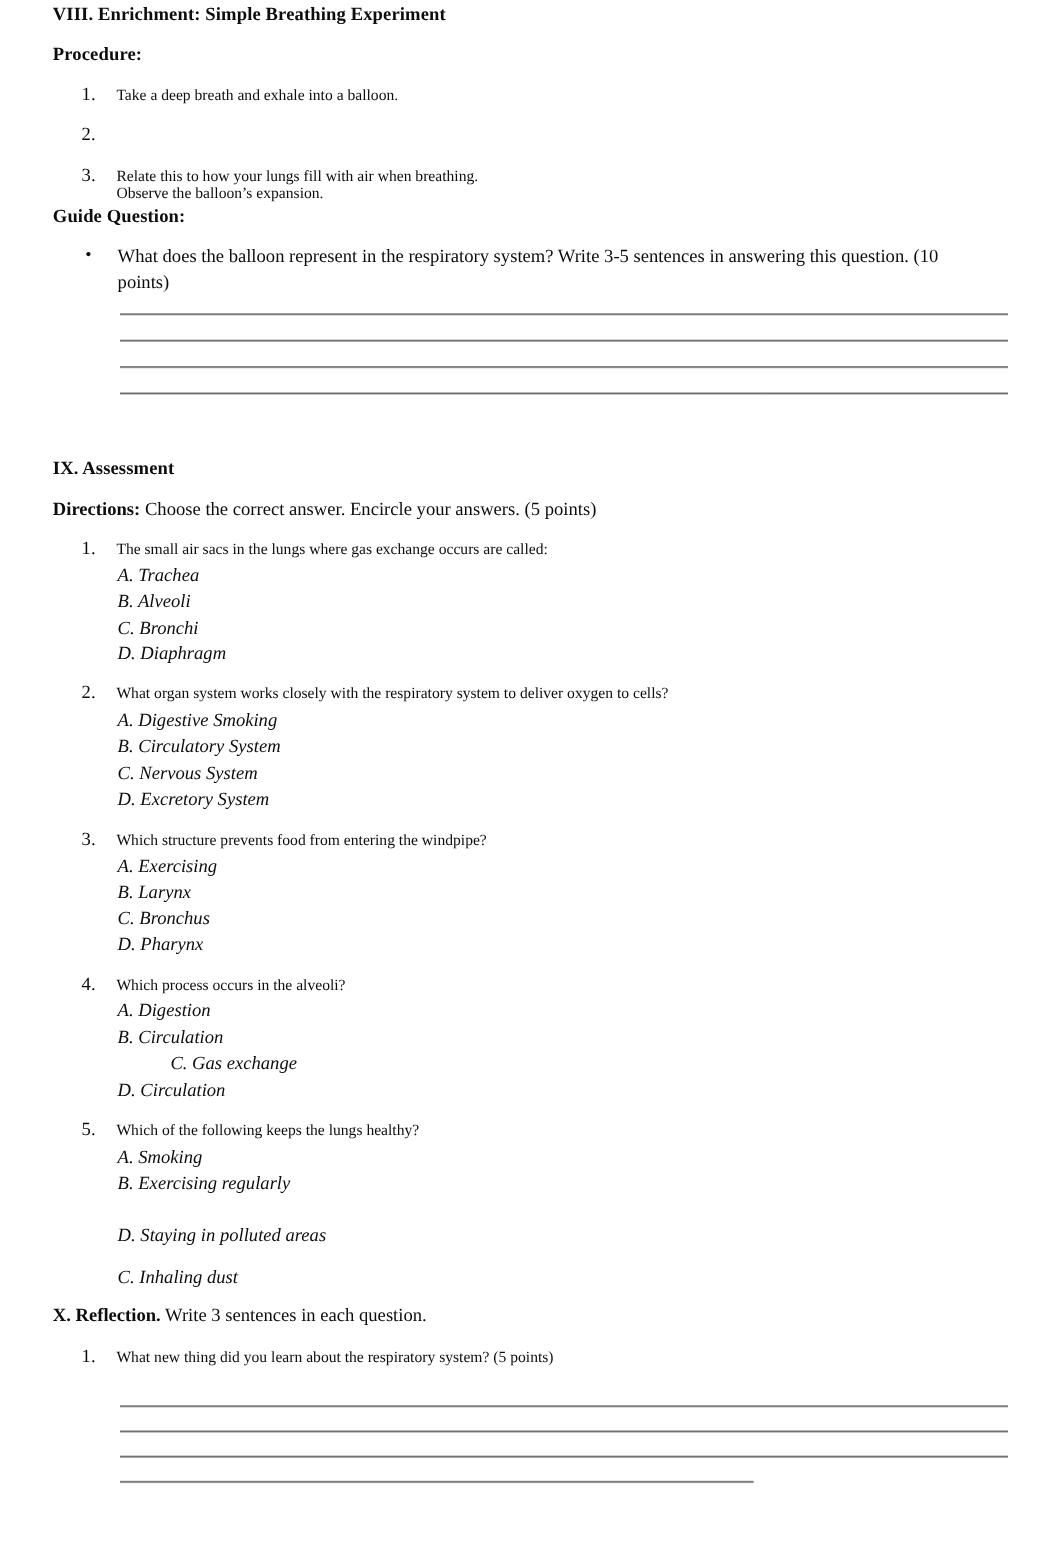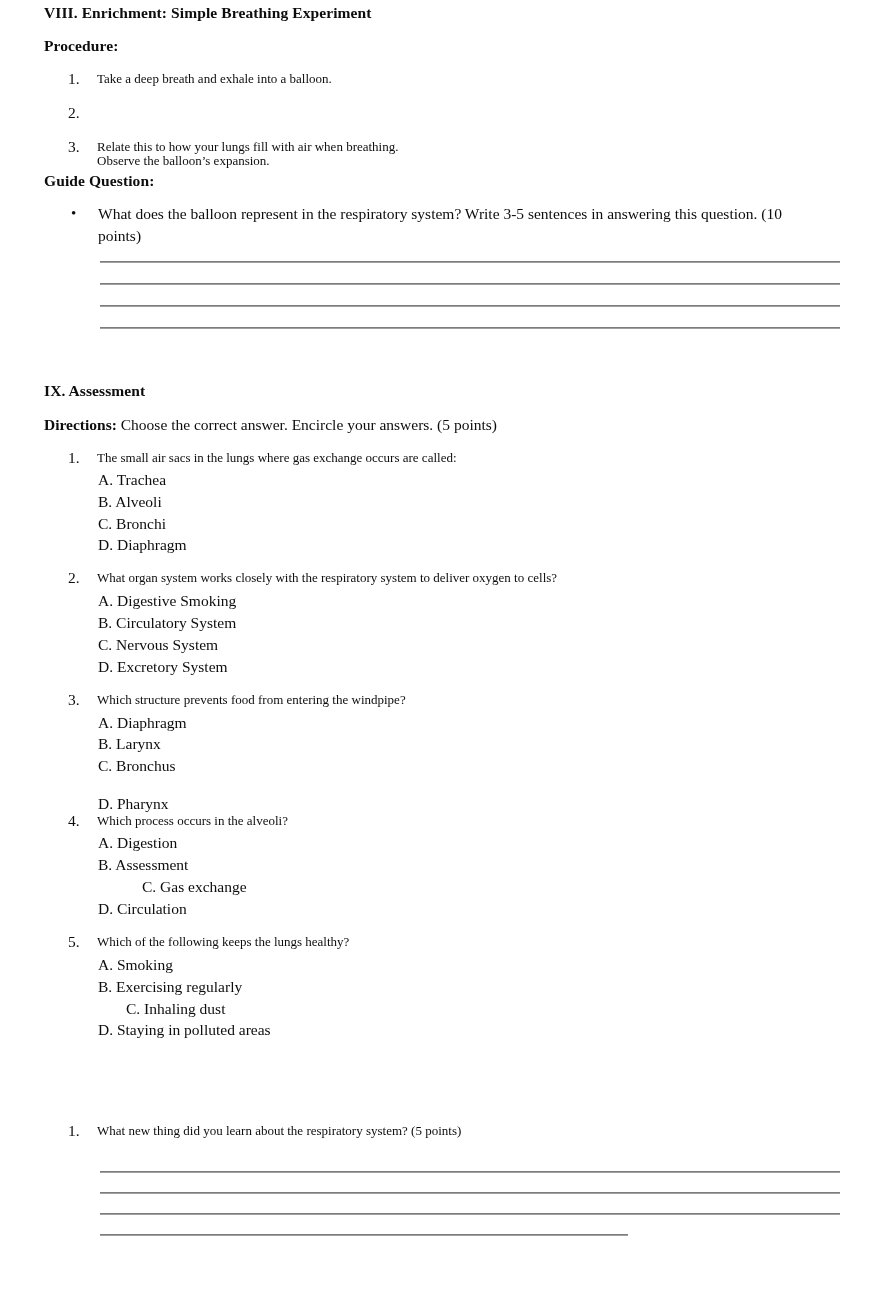--- a/index.html
+++ b/index.html
@@ -55,20 +55,21 @@
     font-size: 13px;
     line-height: 20px;
     white-space: nowrap;
   }
   .opt {
     position: absolute;
     left: 98px;
     font-size: 15.5px;
     line-height: 20px;
     white-space: nowrap;
+    font-style: italic;
   }
 
   
   .bullet-dot {
     position: absolute;
     left: 71px;
     font-size: 15px;
     line-height: 20px;
   }
   .bullet-text {
@@ -129,39 +130,42 @@
 
   <div class="num" style="top:568px;">2.</div>
   <div class="itxt" style="top:568px;">What organ system works closely with the respiratory system to deliver oxygen to cells?</div>
   <div class="opt" style="top:591px;">A. Digestive Smoking</div>
   <div class="opt" style="top:613px;">B. Circulatory System</div>
   <div class="opt" style="top:635px;">C. Nervous System</div>
   <div class="opt" style="top:657px;">D. Excretory System</div>
 
   <div class="num" style="top:690px;">3.</div>
   <div class="itxt" style="top:690px;">Which structure prevents food from entering the windpipe?</div>
-  <div class="opt" style="top:713px;">A. Diaphragm</div>
+  <div class="opt" style="top:713px;">A. Exercising</div>
   <div class="opt" style="top:734px;">B. Larynx</div>
   <div class="opt" style="top:756px;">C. Bronchus</div>
-  <div class="opt" style="top:794px;">D. Pharynx</div>
+  <div class="opt" style="top:778px;">D. Pharynx</div>
 
   <div class="num" style="top:811px;">4.</div>
   <div class="itxt" style="top:811px;">Which process occurs in the alveoli?</div>
   <div class="opt" style="top:833px;">A. Digestion</div>
-  <div class="opt" style="top:855px;">B. Assessment</div>
+  <div class="opt" style="top:855px;">B. Circulation</div>
   <div class="opt" style="top:877px;margin-left:44px;">C. Gas exchange</div>
   <div class="opt" style="top:899px;">D. Circulation</div>
 
   <div class="num" style="top:932px;">5.</div>
   <div class="itxt" style="top:932px;text-align:right;">Which of the following keeps the lungs healthy?</div>
   <div class="opt" style="top:955px;">A. Smoking</div>
   <div class="opt" style="top:977px;">B. Exercising regularly</div>
-  <div class="opt" style="top:999px;margin-left:28px;">C. Inhaling dust</div>
+  <div class="opt" style="top:1055px;">C. Inhaling dust</div>
   <div class="opt" style="top:1020px;">D. Staying in polluted areas</div>
 
+  <div class="para" style="left:44px; top:1087px;">
+    <b>X. Reflection.</b><span> Write 3 sentences in each question.</span>
+  </div>
 
   <div class="num" style="top:1121px;">1.</div>
   <div class="itxt" style="top:1121px;">What new thing did you learn about the respiratory system? (5 points)</div>
 
   <div class="rule" style="left:100px; top:1171px; width:740px;"></div>
   <div class="rule" style="left:100px; top:1192px; width:740px;"></div>
   <div class="rule" style="left:100px; top:1213px; width:740px;"></div>
   <div class="rule" style="left:100px; top:1234px; width:528px;"></div>
 
 </div>

